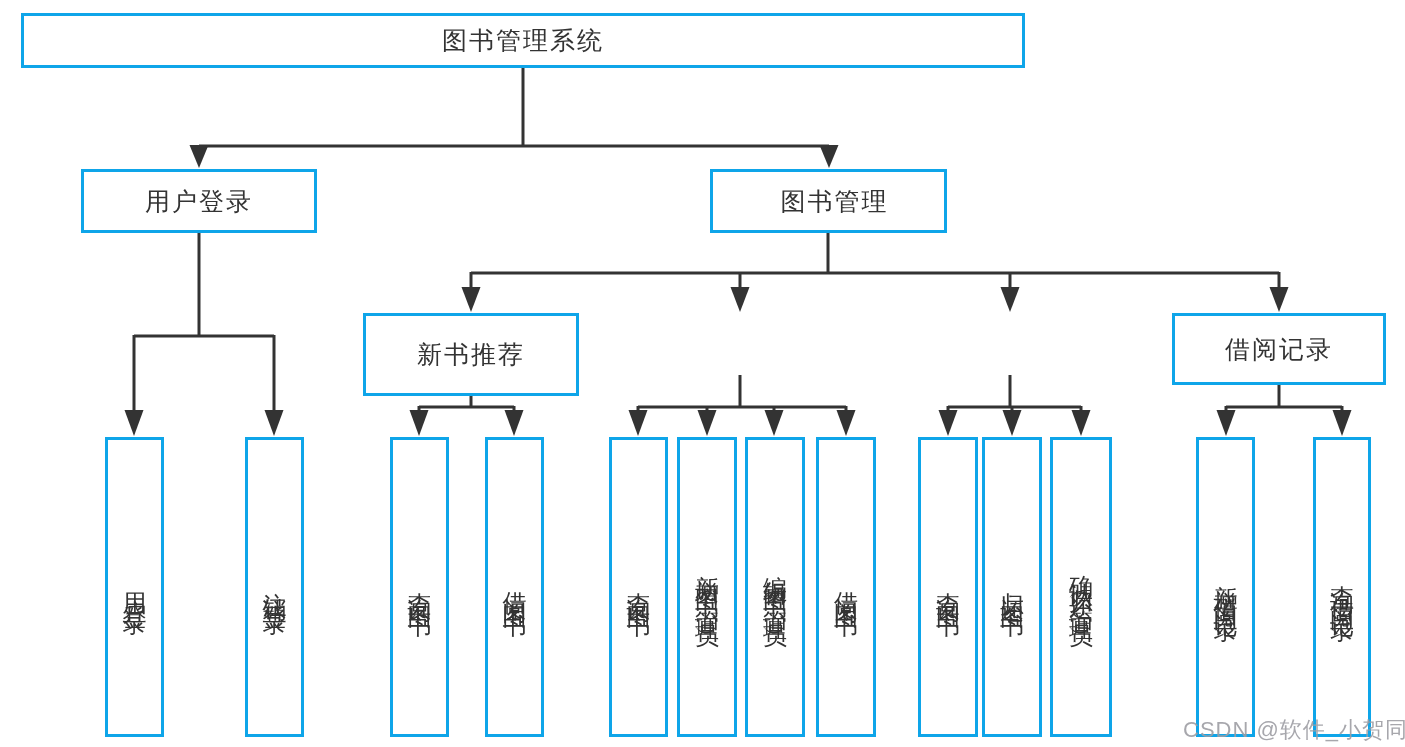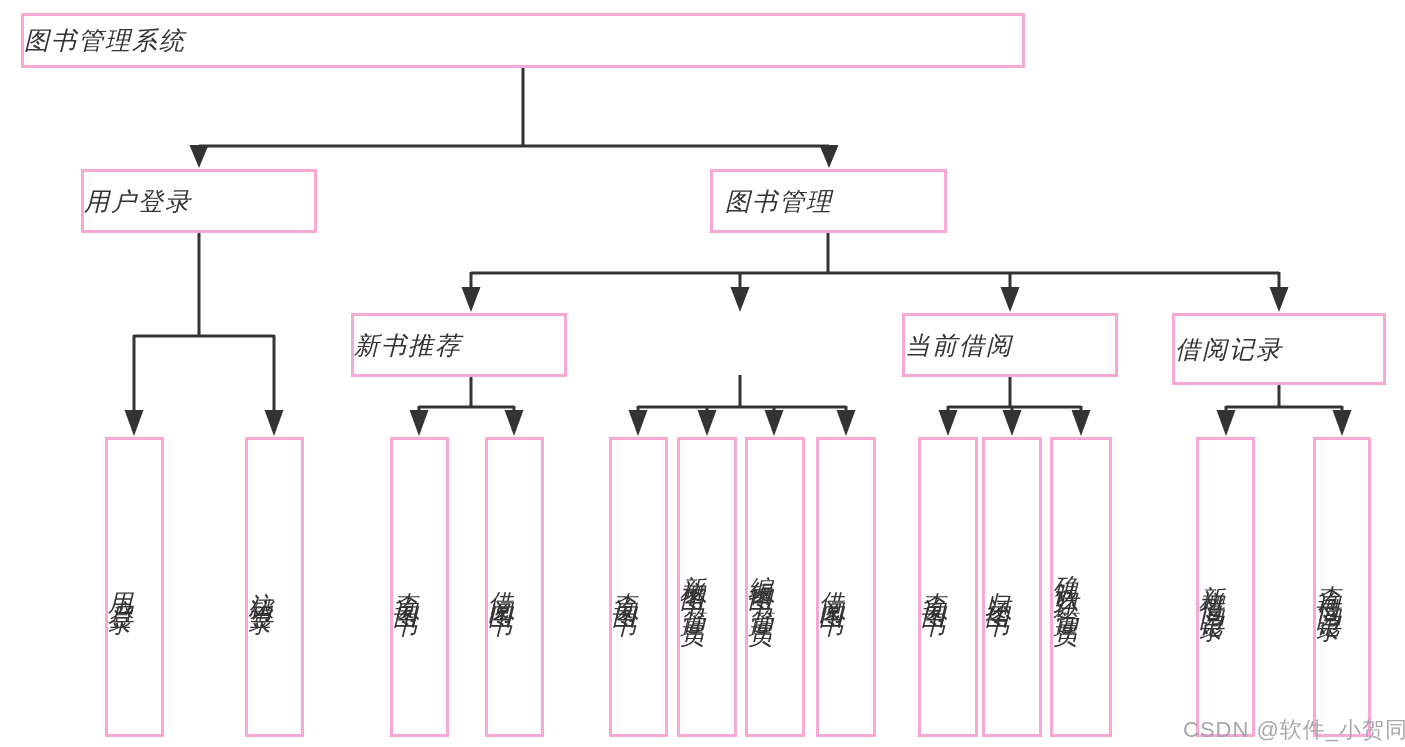--- a/index.html
+++ b/index.html
@@ -14,27 +14,26 @@
   #wires {
     position: absolute;
     left: 0; top: 0;
     width: 1405px; height: 747px;
     z-index: 1;
   }
   .box {
     position: absolute;
     box-sizing: border-box;
     background: #ffffff;
-    border: 3px solid #f9a8d4;
+    border: 3px solid #0ea5e9;
     color: #333333;
     display: flex;
     align-items: center;
-    justify-content: flex-start;
+    justify-content: center;
     z-index: 2;
-    font-style: italic;
   }
   .hlabel {
     font-size: 25px;
     letter-spacing: 2px;
     white-space: nowrap;
   }
   .leaf .vlabel {
     writing-mode: vertical-rl;
     text-orientation: mixed;
     font-size: 24px;
@@ -130,25 +129,22 @@
     <span class="hlabel">图书管理系统</span>
   </div>
 
   <div class="box" style="left:81px; top:169px; width:236px; height:64px;">
     <span class="hlabel">用户登录</span>
   </div>
   <div class="box" style="left:710px; top:169px; width:237px; height:64px;padding-left:12px;">
     <span class="hlabel">图书管理</span>
   </div>
 
-  <div class="box" style="left:351px; top:313px; width:216px; height:64px;">
+  <div class="box" style="left:363px; top:313px; width:216px; height:83px;">
     <span class="hlabel">新书推荐</span>
-  </div>
-  <div class="box" style="left:902px; top:313px; width:216px; height:64px;">
-    <span class="hlabel">当前借阅</span>
   </div>
   <div class="box" style="left:1172px; top:313px; width:214px; height:72px;">
     <span class="hlabel">借阅记录</span>
   </div>
 
   <div class="box leaf" style="left:105px; top:437px; width:59px; height:300px;">
     <span class="vlabel">用户登录</span>
   </div>
   <div class="box leaf" style="left:245px; top:437px; width:59px; height:300px;">
     <span class="vlabel">注销登录</span>

